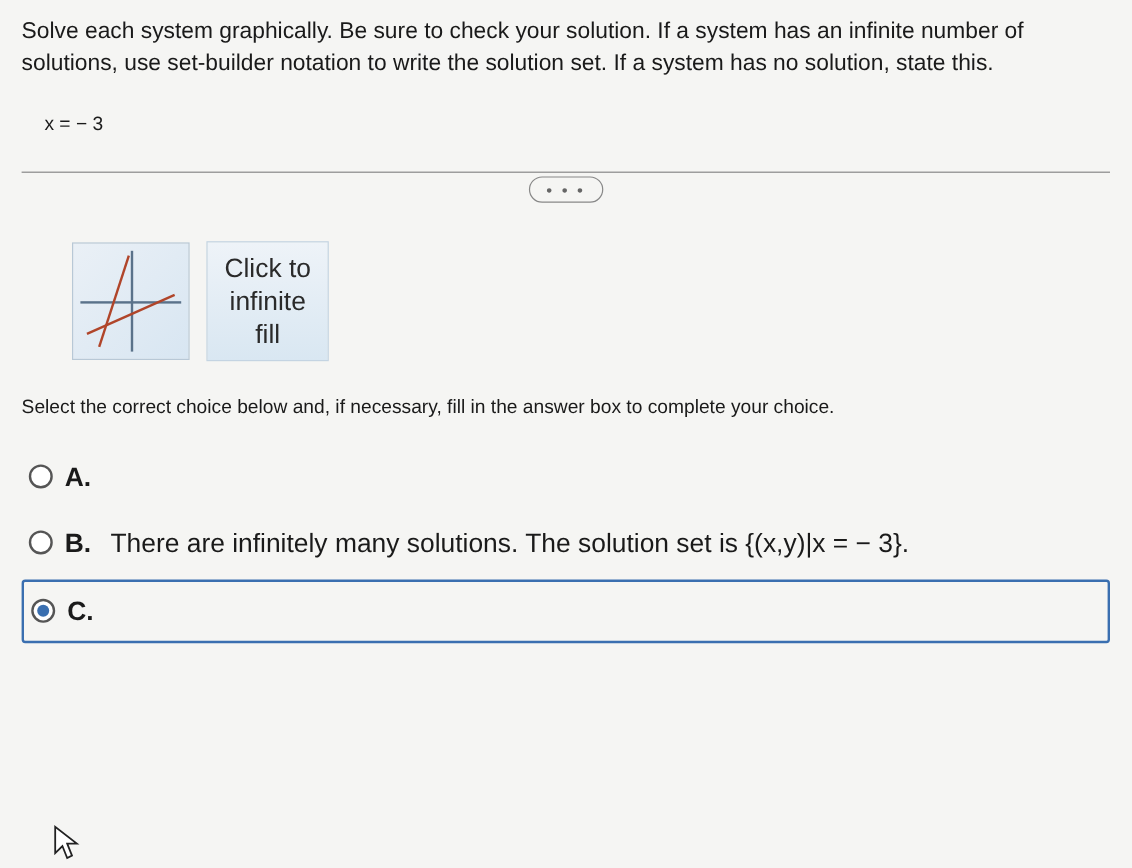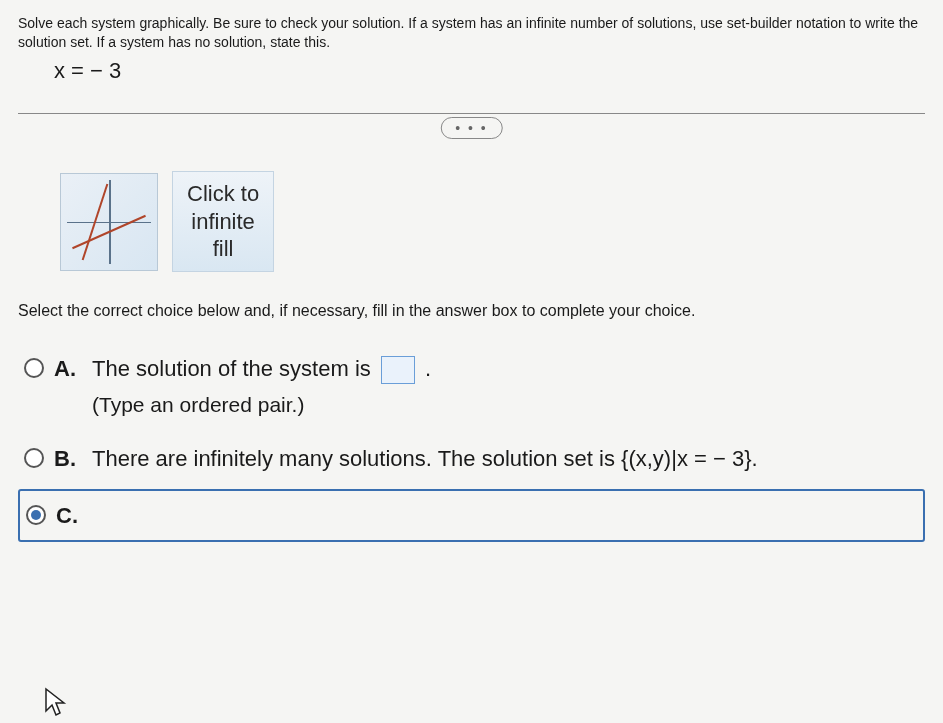--- a/index.html
+++ b/index.html
@@ -6,28 +6,28 @@
   body {
     font-family: Arial, Helvetica, sans-serif;
     width: 943px;
     height: 723px;
     background: #f5f5f3;
     color: #1a1a1a;
     padding: 14px 18px;
     position: relative;
   }
   .instructions {
-    font-size: 14px;
+    font-size: 19px;
     line-height: 1.35;
-    margin-bottom: 4px;
+    margin-bottom: 28px;
   }
   .equations {
-    font-size: 22px;
+    font-size: 16px;
     line-height: 1.35;
-    margin-left: 36px;
+    margin-left: 19px;
     margin-bottom: 28px;
   }
   .divider-wrap {
     position: relative;
     height: 30px;
     margin-bottom: 28px;
   }
   .hr-line {
     border: none;
     border-top: 1.5px solid #888;
@@ -183,26 +183,20 @@
   </div>
 </div>
 
 <div class="prompt">Select the correct choice below and, if necessary, fill in the answer box to complete your choice.</div>
 
 <div class="choices">
 
   <div class="choice">
     <div class="radio"></div>
     <div class="choice-letter">A.</div>
-    <div class="choice-body">
-      <span>The solution of the system is </span>
-      <span class="answer-box"></span>
-      <span>.</span>
-      <div class="hint">(Type an ordered pair.)</div>
-    </div>
   </div>
 
   <div class="choice">
     <div class="radio"></div>
     <div class="choice-letter">B.</div>
     <div class="choice-body">
       <span>There are infinitely many solutions. The solution set is {(x,y)|x = − 3}.</span>
     </div>
   </div>
 

